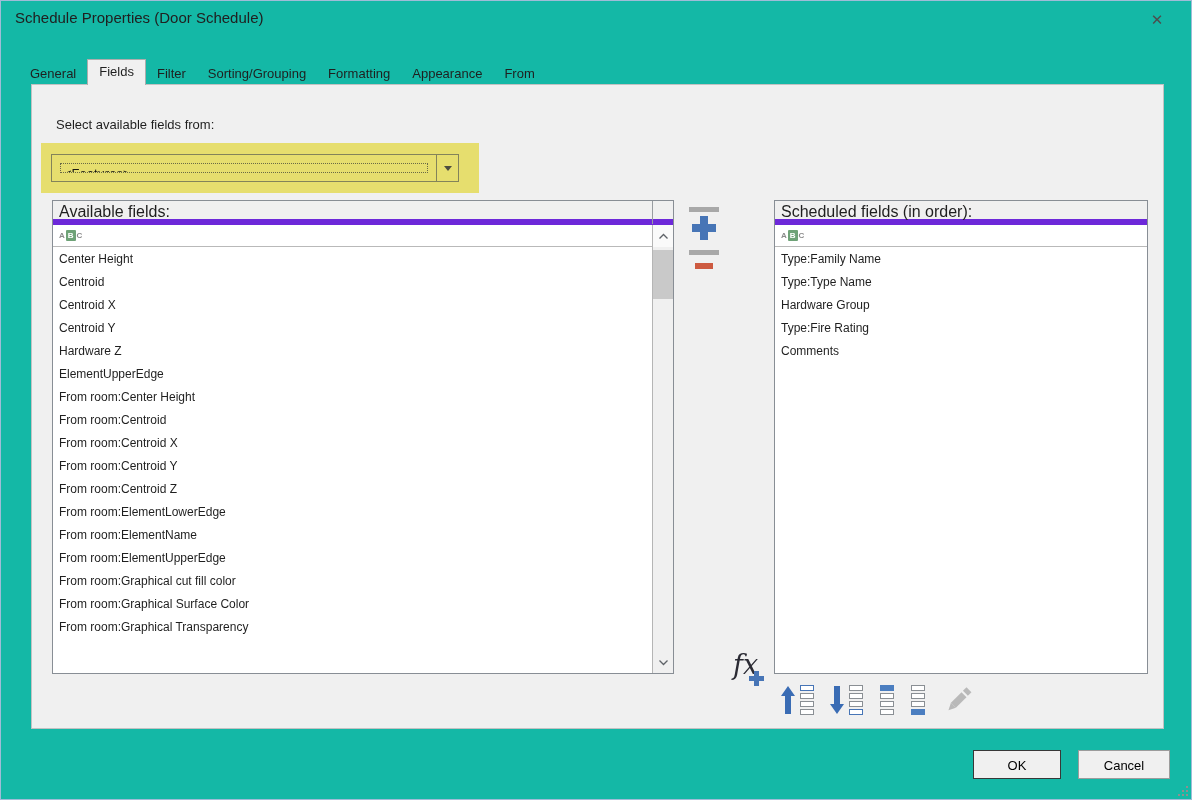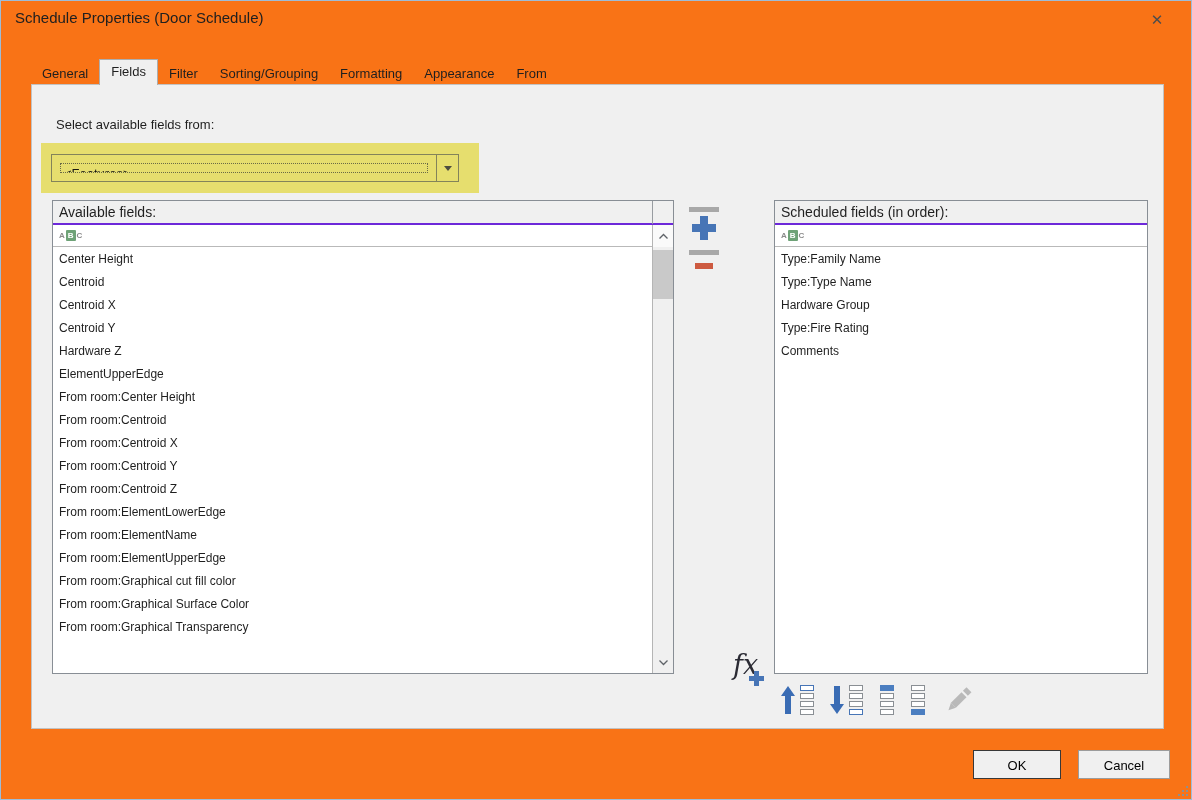--- a/index.html
+++ b/index.html
@@ -1,28 +1,28 @@
 <!DOCTYPE html>
 <html><head>
 <meta charset="utf-8">
 <style>
   * { box-sizing: border-box; }
   html,body { margin:0; padding:0; background:#ffffff; }
   .dialog {
     position:relative; width:1192px; height:800px;
-    background:#f97316; border:1px solid #9fbcd7; overflow:hidden;
+    background:#14b8a6; border:1px solid #9fbcd7; overflow:hidden;
     font-family:"Liberation Sans", sans-serif; color:#1f1f1f;
   }
   .title { position:absolute; left:14px; top:8px; font-size:15px; color:#202020; }
   .close-btn {
     position:absolute; left:1140px; top:6px; width:32px; height:26px;
     text-align:center; line-height:26px; font-size:15px; color:#4d4d4d; cursor:pointer;
   }
   
-  .tabstrip { position:absolute; left:30px; top:57px; height:26px; display:flex; align-items:flex-end; z-index:3; }
+  .tabstrip { position:absolute; left:18px; top:57px; height:26px; display:flex; align-items:flex-end; z-index:3; }
   .tab { height:21px; line-height:21px; padding:0 11px; font-size:13px; cursor:pointer; }
   .tab.active {
     height:26px; line-height:24px; background:#f0f0f0;
     border:1px solid #adadad; border-bottom:none; margin-bottom:-1px;
   }
   .page {
     position:absolute; left:30px; top:83px; width:1133px; height:645px;
     border:1px solid #c2c2c2; background:#f0f0f0; z-index:1;
   }
   
@@ -31,21 +31,21 @@
   .combobox { position:absolute; left:10px; top:11px; width:408px; height:28px; border:1px solid #83835a; display:flex; }
   .combo-text { flex:1; margin:8px; border:1px dotted #6b6b45; font-size:13px; line-height:20px; padding:0 3px; color:#17170f; overflow:hidden; white-space:nowrap; }
   .combo-btn { width:22px; border-left:1px solid #83835a; display:flex; align-items:center; justify-content:center; cursor:pointer; }
   .combo-arrow { width:0; height:0; border-left:4px solid transparent; border-right:4px solid transparent; border-top:5px solid #4d4d40; }
   
   .list { position:absolute; background:#fff; border:1px solid #888e95; z-index:2; }
   .list.available { left:51px; top:199px; width:622px; height:474px; }
   .list.scheduled { left:773px; top:199px; width:374px; height:474px; }
   .list-header {
     position:absolute; top:0; left:0; right:0; height:24px; background:#f0f0f0;
-    border-bottom:2px solid #6d28d9; font-size:14px; line-height:22px; padding-left:6px;
+    border-bottom:6px solid #6d28d9; font-size:16px; line-height:22px; padding-left:6px;
   }
   .header-endcell { position:absolute; right:0; top:0; width:21px; height:23px; border-left:1px solid #989ca1; }
   .filter-row { position:absolute; top:24px; left:0; height:22px; border-bottom:1px solid #b9b9b9; display:flex; align-items:center; padding-left:6px; background:#fff; }
   .available .filter-row { right:21px; }
   .scheduled .filter-row { right:0; }
   .abc { display:inline-flex; align-items:center; gap:1px; font-size:8px; font-weight:bold; color:#8a8a8a; line-height:1; }
   .abc .abc-b { background:#6ea277; color:#fff; padding:2px 2px 1px; border-radius:1px; }
   .list-items { position:absolute; top:47px; left:0; bottom:1px; overflow:hidden; }
   .available .list-items { right:21px; }
   .scheduled .list-items { right:0; }

